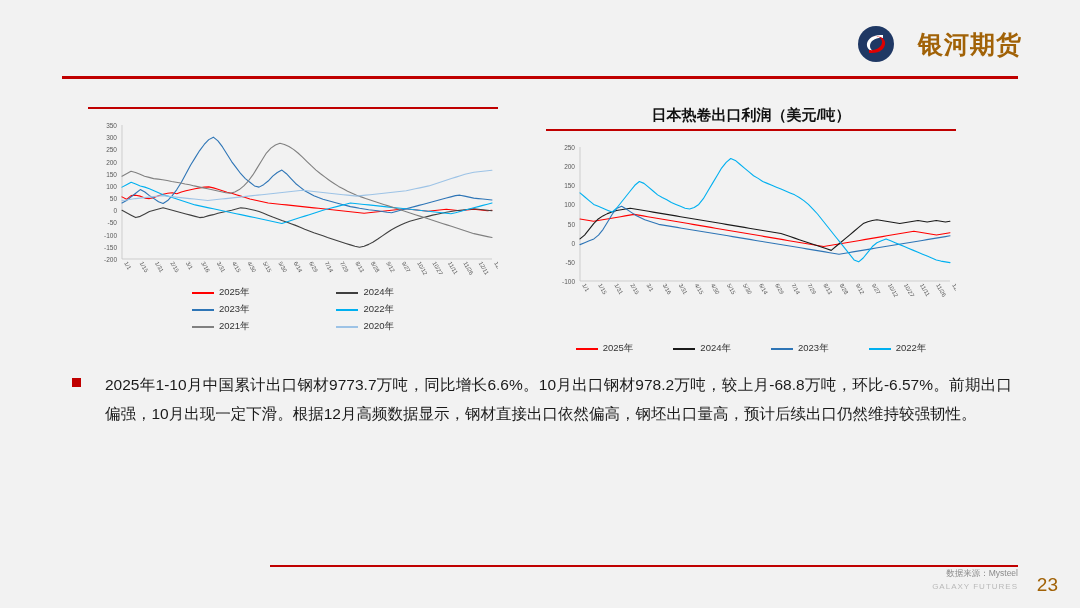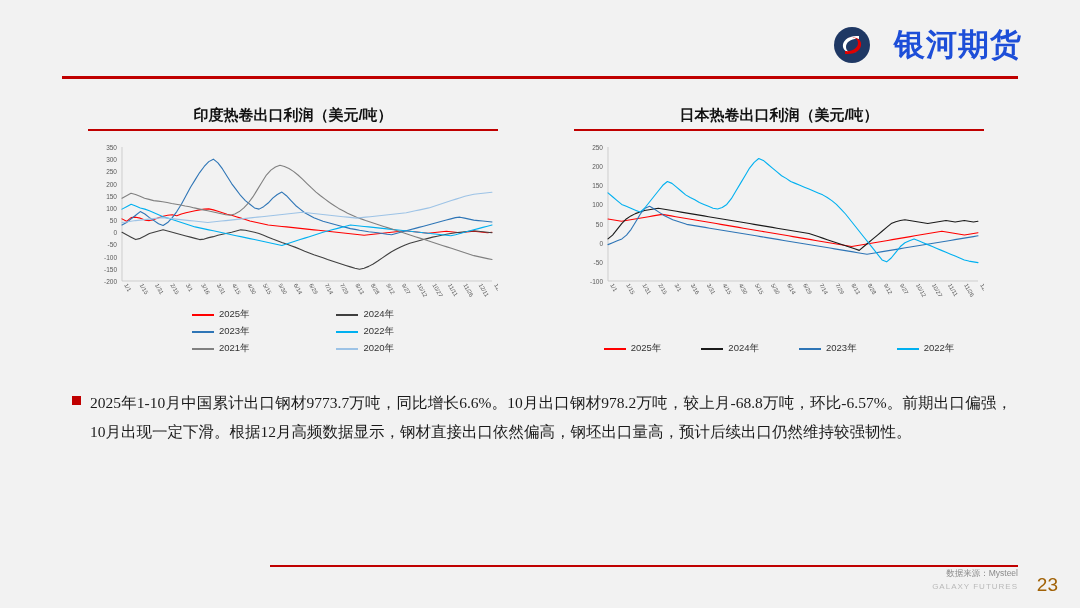--- a/index.html
+++ b/index.html
@@ -50,34 +50,34 @@
     display: flex;
     align-items: center;
     gap: 10px;
   }
   .brand-mark {
     width: 40px;
     height: 40px;
     position: relative;
   }
   .brand-name {
-    font-size: 31px;
+    font-size: 25px;
     font-weight: bold;
-    color: #1d4ed8;
+    color: #a16207;
     letter-spacing: 1px;
     margin-left: 12px;
   }
   
   .panel {
     position: absolute;
     top: 104px;
     height: 248px;
   }
   .panel.left  { left: 88px;  width: 410px; }
-  .panel.right { left: 574px; width: 410px; }
+  .panel.right { left: 546px; width: 410px; }
 
   .panel-title {
     text-align: center;
     font-size: 15px;
     font-weight: bold;
     color: #111;
     line-height: 22px;
   }
   .panel-underline {
     margin-top: 3px;
@@ -114,25 +114,24 @@
   .legend-swatch {
     display: inline-block;
     width: 22px;
     height: 2px;
     margin-right: 5px;
   }
   
   .bullet-block {
     position: absolute;
     left: 72px;
-    top: 388px;
+    top: 370px;
     width: 940px;
     display: flex;
-    gap: 9px;
-    font-family: Liberation Serif, serif;
+    gap: 24px;
   }
   .bullet-mark {
     width: 9px;
     height: 9px;
     background: #c00000;
     margin-top: 8px;
     flex: 0 0 auto;
   }
   .bullet-text {
     font-size: 15.5px;
@@ -188,21 +187,20 @@
           <circle cx="20" cy="20" r="18" fill="#1f3864"></circle>
           <path d="M27 11 C16 10, 10 16, 11 22 C12 27, 19 29, 25 27 C20 29, 14 27, 14 22 C14 17, 20 13, 27 14 Z" fill="#ffffff"></path>
           <path d="M13 29 C24 30, 30 24, 29 18 C28 13, 21 11, 15 13 C20 11, 26 13, 26 18 C26 23, 20 27, 13 26 Z" fill="#e00000"></path>
         </svg>
       </span>
       <span class="brand-name">银河期货</span>
     </div>
   </div>
 
   <div class="panel left">
-    <div class="panel-title">印度热卷出口利润（美元/吨）</div>
     <div class="panel-underline"></div>
     <div class="plot-wrap">
       <svg class="plot-svg" id="svg-india" width="410" height="170" viewBox="0 0 410 170">
           <text x="29" y="9" text-anchor="end" font-size="6.5" fill="#595959" font-family="Liberation Sans, sans-serif">350</text>
           <text x="29" y="21.18181818181818" text-anchor="end" font-size="6.5" fill="#595959" font-family="Liberation Sans, sans-serif">300</text>
           <text x="29" y="33.36363636363636" text-anchor="end" font-size="6.5" fill="#595959" font-family="Liberation Sans, sans-serif">250</text>
           <text x="29" y="45.54545454545455" text-anchor="end" font-size="6.5" fill="#595959" font-family="Liberation Sans, sans-serif">200</text>
           <text x="29" y="57.72727272727273" text-anchor="end" font-size="6.5" fill="#595959" font-family="Liberation Sans, sans-serif">150</text>
           <text x="29" y="69.9090909090909" text-anchor="end" font-size="6.5" fill="#595959" font-family="Liberation Sans, sans-serif">100</text>
           <text x="29" y="82.0909090909091" text-anchor="end" font-size="6.5" fill="#595959" font-family="Liberation Sans, sans-serif">50</text>

